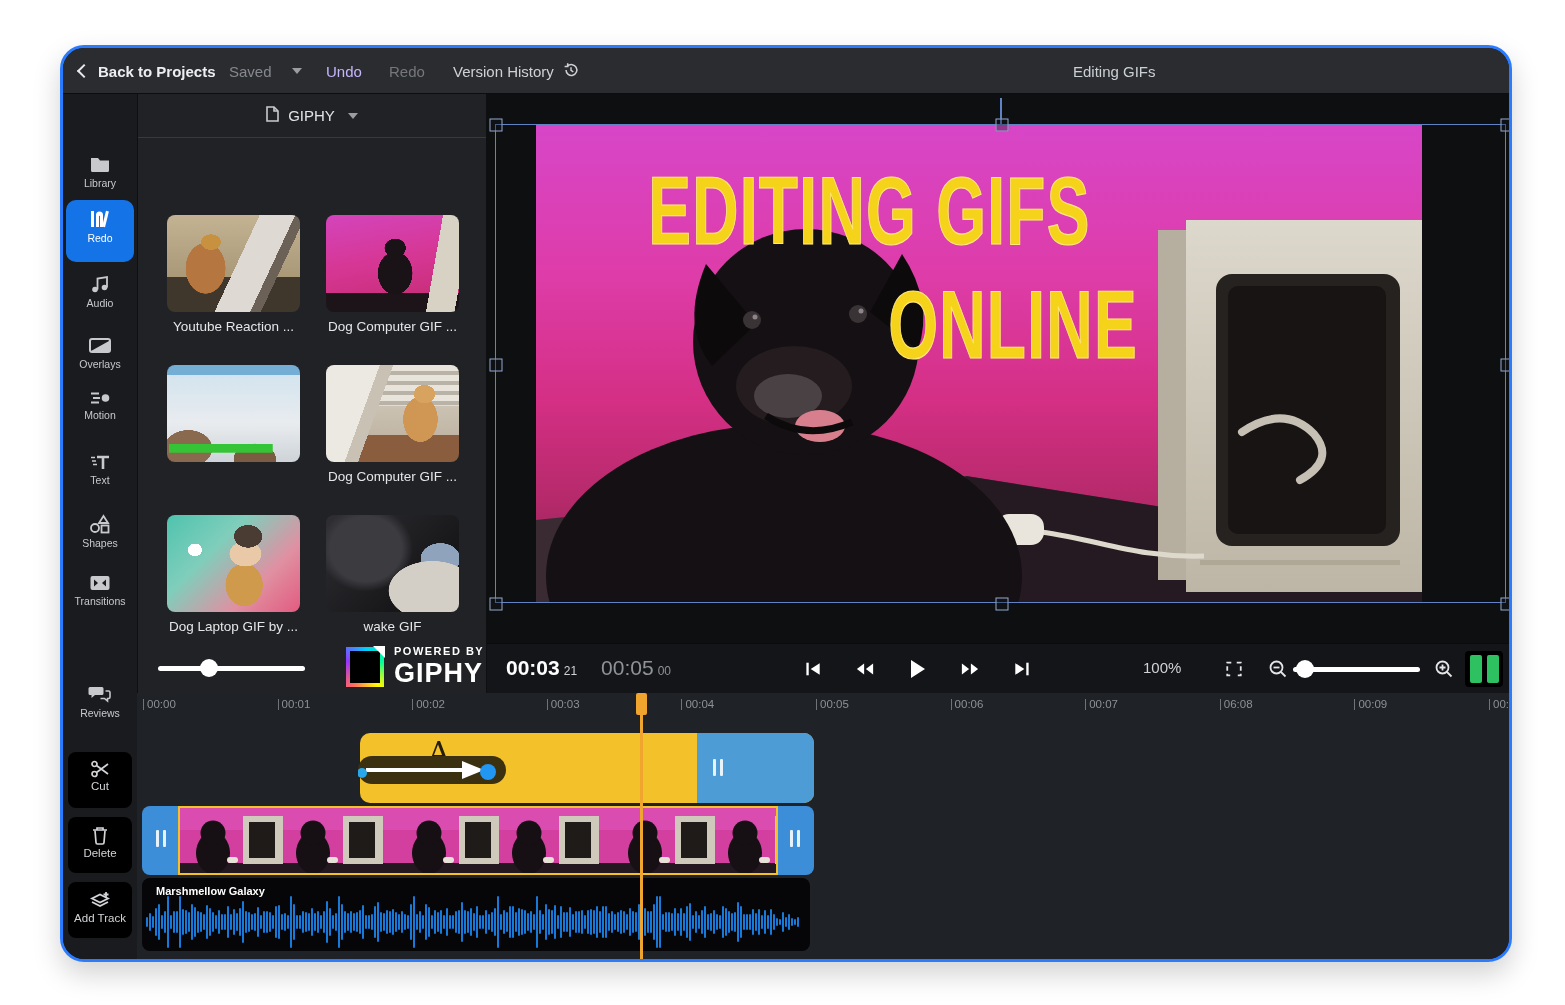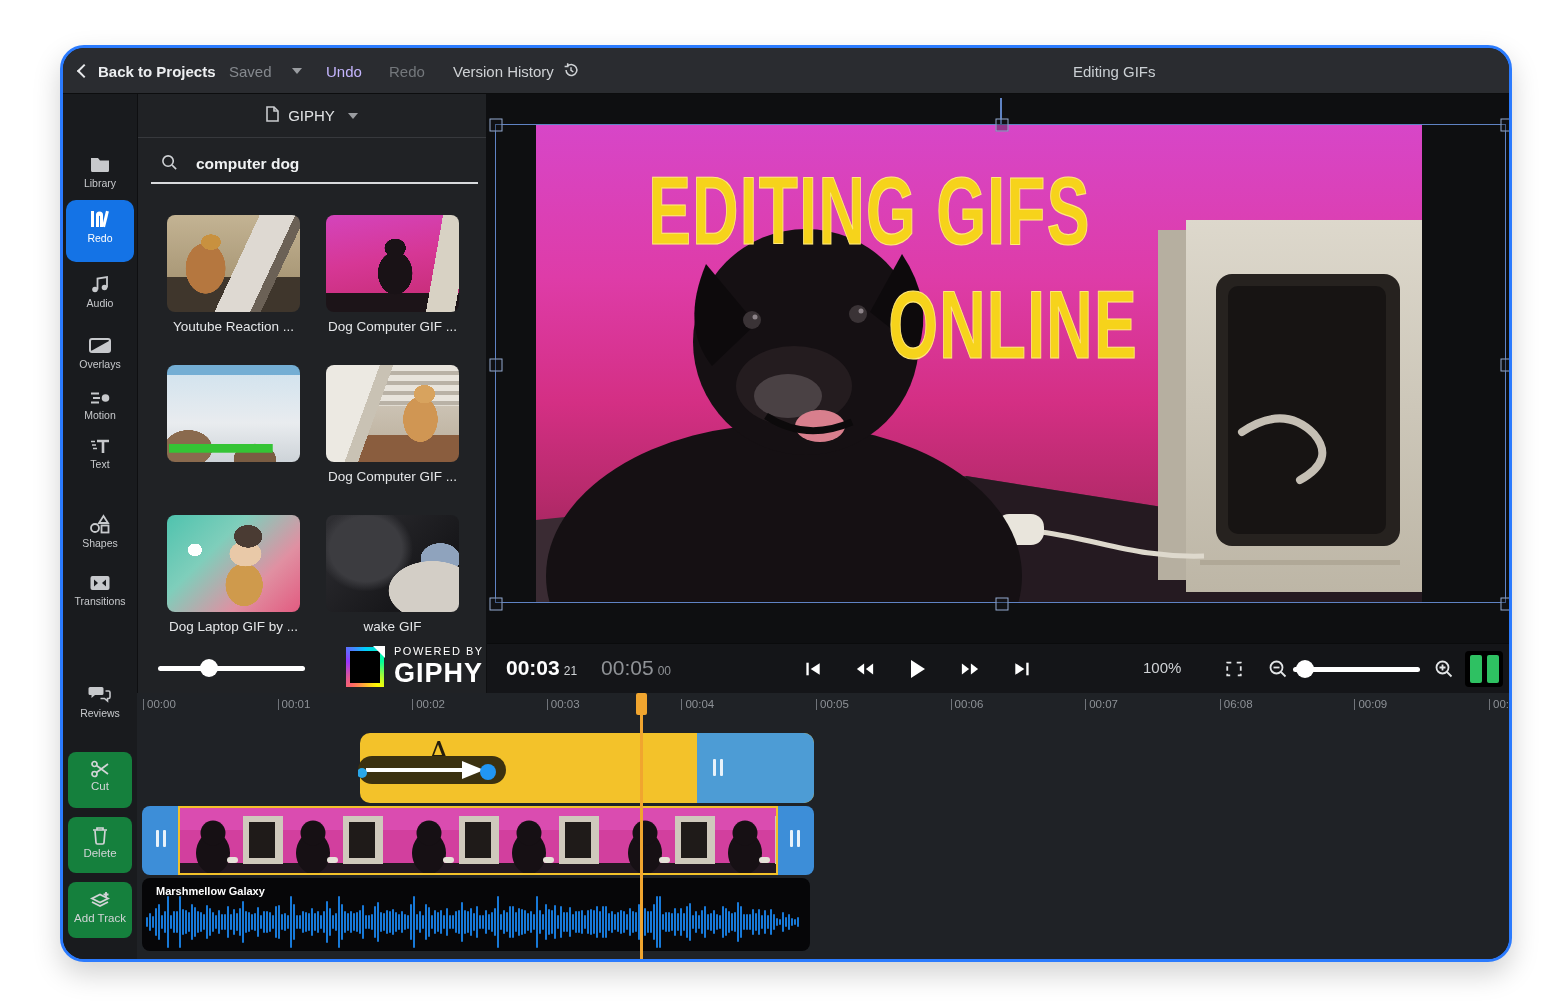--- a/index.html
+++ b/index.html
@@ -12,21 +12,21 @@
   .topbar .tb { position:absolute; top:0; height:46px; display:flex; align-items:center; font-size:15px; }
   .chev { width:10px; height:10px; border-left:2.5px solid #e8eaec; border-bottom:2.5px solid #e8eaec; transform:rotate(45deg); }
   .caret { width:0; height:0; border-left:5.5px solid transparent; border-right:5.5px solid transparent; border-top:6.5px solid #9a9da1; }
 
   
   .sidebar { position:absolute; left:0; top:46px; width:74px; bottom:0; background:#191b1e; z-index:20; }
   .side-item { position:absolute; left:0; width:74px; text-align:center; color:#c7c9cc; cursor:pointer; }
   .side-item .icon { display:flex; justify-content:center; }
   .side-item .lbl { font-size:10.5px; margin-top:3px; display:block; }
   .side-item.active { left:3px; width:68px; background:#1473e6; border-radius:10px; color:#ffffff; padding-top:9px; height:62px; }
-  .side-tool { position:absolute; left:5px; width:64px; height:56px; background:#15803d; border-radius:8px; text-align:center; color:#d2d4d7; padding-top:8px; cursor:pointer; }
+  .side-tool { position:absolute; left:5px; width:64px; height:56px; background:#000000; border-radius:8px; text-align:center; color:#d2d4d7; padding-top:8px; cursor:pointer; }
   .side-tool .lbl { font-size:11.5px; margin-top:2px; display:block; }
 
   
   .stock { position:absolute; left:74px; top:46px; width:350px; height:599px; background:#202225; border-left:1px solid #0e0f11; border-right:1px solid #0e0f11; z-index:10; }
   .stock-head { position:absolute; left:0; top:0; right:0; height:44px; border-bottom:1px solid #37393d; display:flex; align-items:center; justify-content:center; gap:9px; color:#e2e4e6; font-size:15px; }
   .search-row { position:absolute; left:13px; top:52px; width:327px; height:38px; border-bottom:2px solid #d8dadd; display:flex; align-items:center; gap:18px; padding-left:10px; }
   .search-row input { background:transparent; border:none; outline:none; color:#eff1f2; font-size:15.5px; font-weight:bold; font-family:"Liberation Sans",sans-serif; width:240px; }
   .thumb { position:absolute; width:133px; height:97px; border-radius:8px; overflow:hidden; cursor:pointer; }
   .thumb-label { position:absolute; width:165px; font-size:13.5px; color:#e4e6e8; text-align:center; white-space:nowrap; }
   .scene-yt { background:
@@ -64,21 +64,21 @@
       radial-gradient(62px 42px at 80% 78%, #d3cec6 0 70%, transparent 71%),
       radial-gradient(28px 22px at 86% 45%, #8fa3bd 0 70%, transparent 71%),
       radial-gradient(62px 56px at 30% 35%, #3c3c40 0 58%, transparent 76%),
       linear-gradient(135deg,#2f2f33 0%,#17171a 70%); }
   .slider-track { position:absolute; height:5px; border-radius:3px; background:#ffffff; }
   .slider-knob { position:absolute; width:18px; height:18px; border-radius:50%; background:#ffffff; top:-7px; }
   .giphy { position:absolute; left:208px; top:551px; display:flex; align-items:center; gap:10px; }
   .giphy-icon { width:38px; height:40px; padding:4px; background:conic-gradient(from 0deg,#00ccff,#00ff99,#fffc00,#ff6666,#9933ff,#00ccff); position:relative; }
   .giphy-icon .inner { width:100%; height:100%; background:#000; }
   .giphy-icon .fold { position:absolute; right:-1px; top:-1px; width:0; height:0; border-top:12px solid #ffffff; border-left:12px solid transparent; }
-  .giphy-txt1 { font-size:11px; font-weight:normal; color:#fff; letter-spacing:1.5px; }
+  .giphy-txt1 { font-size:11px; font-weight:bold; color:#fff; letter-spacing:1.5px; }
   .giphy-txt2 { font-size:27px; font-weight:bold; color:#fff; letter-spacing:1px; margin-top:1px; }
 
   
   .preview { position:absolute; left:424px; top:46px; width:1028px; height:549px; background:#0e0f11; overflow:hidden; }
   .gif-stage { position:absolute; left:49px; top:30px; width:886px; height:479px; }
   .sel-box { position:absolute; left:8px; top:30px; width:1011px; height:479px; border:1.5px solid #5f83c4; pointer-events:none; z-index:5; }
   .sel-h { position:absolute; width:13px; height:13px; border:1.5px solid #93a9d0; background:rgba(20,22,26,.35); transform:translate(-50%,-50%); pointer-events:auto; }
   .sel-stem { position:absolute; width:1.5px; height:27px; background:#5f83c4; }
 
   
@@ -187,21 +187,21 @@
       </div>
       <div class="side-item" style="top: 296px;">
         <span class="icon">
           <svg width="22" height="16" viewBox="0 0 22 16">
             <circle cx="16.5" cy="8" r="3.8" fill="#c7c9cc"></circle>
             <path d="M2,3.5 h8 M4,8 h7 M2,12.5 h8" stroke="#c7c9cc" stroke-width="1.8"></path>
           </svg>
         </span>
         <span class="lbl">Motion</span>
       </div>
-      <div class="side-item" style="top: 343px;">
+      <div class="side-item" style="top: 359px;">
         <span class="icon">
           <svg width="22" height="18" viewBox="0 0 22 18">
             <path d="M8,4 h12 M14,4 v12" stroke="#c7c9cc" stroke-width="2.6"></path>
             <path d="M2,4.5 h4 M3,8 h4 M4,11.5 h4" stroke="#c7c9cc" stroke-width="1.6"></path>
           </svg>
         </span>
         <span class="lbl">Text</span>
       </div>
       <div class="side-item" style="top: 420px;">
         <span class="icon">
@@ -266,29 +266,20 @@
   <div class="stock">
     <div class="stock-head">
       <span class="icon">
         <svg width="13" height="16" viewBox="0 0 13 16">
             <path d="M1,1 h7 l4,4 v10 h-11 z" fill="none" stroke="#c9cbce" stroke-width="1.6"></path>
             <path d="M8,1 v4 h4" fill="none" stroke="#c9cbce" stroke-width="1.6"></path>
           </svg>
       </span>
       <span>GIPHY</span>
       <span class="caret" style="margin-left:4px;"></span>
-    </div>
-    <div class="search-row">
-      <span class="icon">
-        <svg width="17" height="17" viewBox="0 0 18 18">
-            <circle cx="7.5" cy="7.5" r="5.5" fill="none" stroke="#cfd2d5" stroke-width="1.7"></circle>
-            <path d="M11.8,11.8 L16,16" stroke="#cfd2d5" stroke-width="1.7"></path>
-          </svg>
-      </span>
-      <input type="text" value="computer dog" style="">
     </div>
     <div id="stock-grid">
         <div class="thumb scene-yt" style="left: 29px; top: 121px;"></div>
         <div class="thumb-label" style="left: 13px; top: 225px;">Youtube Reaction ...</div>
         <div class="thumb scene-pug" style="left: 188px; top: 121px;"></div>
         <div class="thumb-label" style="left: 172px; top: 225px;">Dog Computer GIF ...</div>
         <div class="thumb scene-screen" style="left: 29px; top: 271px;"></div>
         <div class="thumb scene-shiba" style="left: 188px; top: 271px;"></div>
         <div class="thumb-label" style="left: 172px; top: 375px;">Dog Computer GIF ...</div>
         <div class="thumb scene-laptop" style="left: 29px; top: 421px;"></div>

